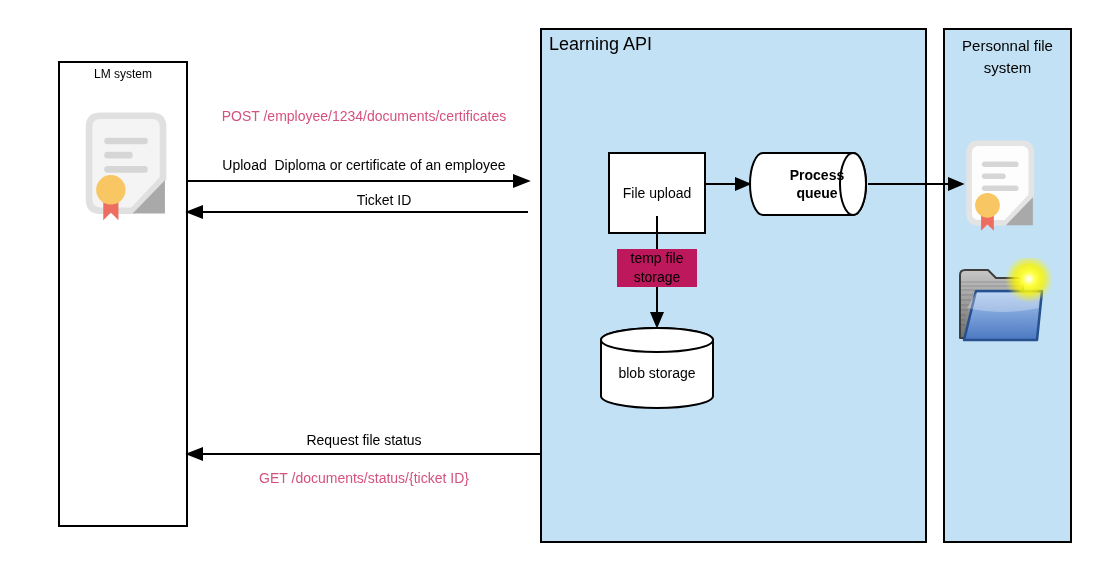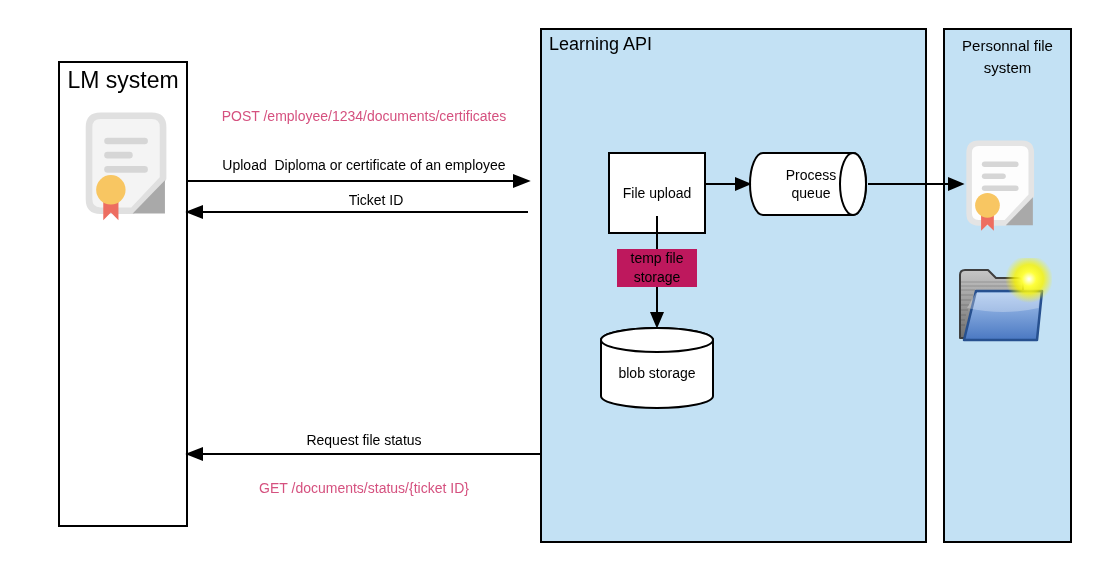--- a/index.html
+++ b/index.html
@@ -6,21 +6,21 @@
   #canvas{
     position:relative;
     width:1119px;height:566px;
     background:#ffffff;
     font-family:"Liberation Sans", sans-serif;
     overflow:hidden;
   }
   .box{position:absolute;box-sizing:border-box;border:2px solid #000;}
   .panel{background:#c3e1f4;}
   .white{background:#ffffff;}
-  .title{font-size:23px;color:#000;}
+  .title{font-size:12px;color:#000;}
   .label{position:absolute;font-size:14px;color:#000;z-index:10;white-space:pre-wrap;}
   .center{text-align:center;}
   .endpoint{font-weight:normal;color:#d5517f;}
   .shape{position:absolute;z-index:4;}
   .icon{position:absolute;z-index:3;}
   #arrow-overlay{position:absolute;left:0;top:0;z-index:6;pointer-events:none;}
   .flex-center{display:flex;align-items:center;justify-content:center;}
 </style>
 </head>
 <body>
@@ -51,21 +51,21 @@
 
   <div class="box white shape flex-center" style="left:608px;top:152px;width:98px;height:82px;">
     <span style="font-size:14px;">File upload</span>
   </div>
 
   <div class="shape" style="left:749px;top:152px;width:119px;height:64px;">
     <svg width="119" height="64" viewBox="0 0 119 64">
       <path d="M104,1 A13,31 0 0 1 104,63 L14,63 A13,31 0 0 1 14,1 Z" fill="#ffffff" stroke="#000000" stroke-width="2"></path>
       <ellipse cx="104" cy="32" rx="13" ry="31" fill="#ffffff" stroke="#000000" stroke-width="2"></ellipse>
     </svg>
-    <div class="flex-center" style="position:absolute;left:10px;top:0;width:104px;height:64px;">
+    <div class="flex-center" style="position:absolute;left:16px;top:0;width:104px;height:64px;font-weight:bold;">
       <span class="center" style="font-size:14px;width:62px;line-height:18px;">Process queue</span>
     </div>
   </div>
 
   <div class="shape" style="left:600px;top:327px;width:114px;height:82px;">
     <svg width="114" height="82" viewBox="0 0 114 82">
       <path d="M1,13 A56,12 0 0 1 113,13 L113,69 A56,12 0 0 1 1,69 Z" fill="#ffffff" stroke="#000000" stroke-width="2"></path>
       <ellipse cx="57" cy="13" rx="56" ry="12" fill="#ffffff" stroke="#000000" stroke-width="2"></ellipse>
     </svg>
     <div class="center" style="position:absolute;left:0;top:38px;width:114px;font-size:14px;">blob storage</div>
@@ -136,21 +136,21 @@
 
       <line x1="540" y1="454" x2="202" y2="454"></line>
       <polygon points="188,454 202,448.5 202,459.5"></polygon>
     </g>
   </svg>
 
   <div class="label endpoint center" style="left:188px;top:108px;width:352px;">POST /employee/1234/documents/certificates</div>
 
   <div class="label center" style="left:188px;top:157px;width:352px;">Upload  Diploma or certificate of an employee</div>
 
-  <div class="label center" style="left:196px;top:192px;width:360px;">Ticket ID</div>
+  <div class="label center" style="left:204px;top:192px;width:360px;">Ticket ID</div>
 
   <div class="label center" style="left:617px;top:249px;width:80px;line-height:19px;background:#be185d;">temp file storage</div>
 
   <div class="label center" style="left:188px;top:432px;width:352px;">Request file status</div>
 
-  <div class="label endpoint center" style="left:188px;top:470px;width:352px;margin-top:10px;">GET /documents/status/{ticket ID}</div>
+  <div class="label endpoint center" style="left:188px;top:470px;width:352px;">GET /documents/status/{ticket ID}</div>
 
 </div>
 
 </body></html>

